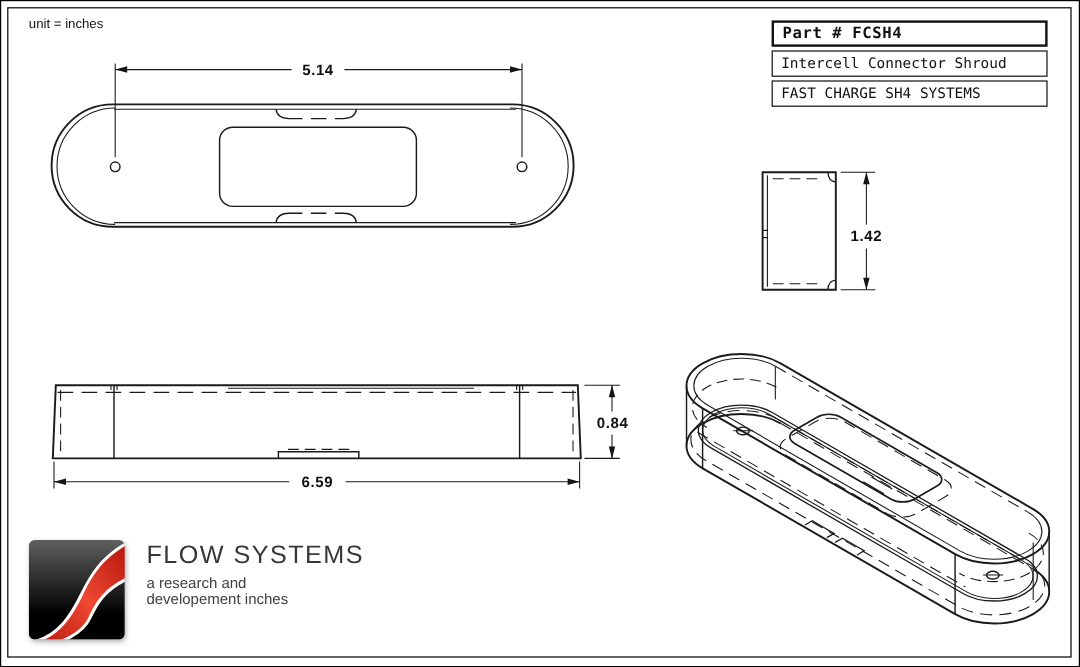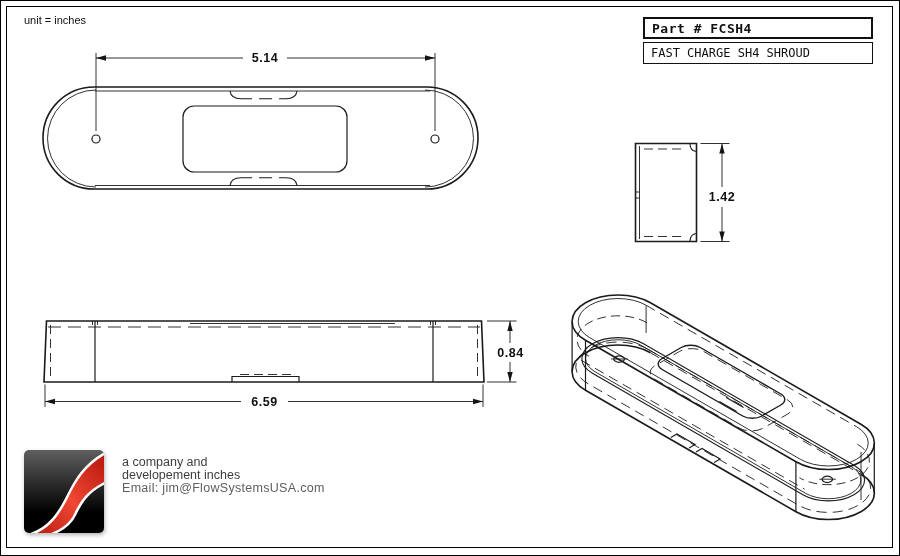--- a/index.html
+++ b/index.html
@@ -51,21 +51,22 @@
 </head>
 <body>
 
 <div class="outer-frame"></div>
 <div class="inner-frame"></div>
 
 <div class="unit-label">unit = inches</div>
 
 <div class="title-block">
   <div class="tb-box tb-part">Part # FCSH4</div>
-  <div class="tb-box tb-prod">FAST CHARGE SH4 SHROUD</div>
+  <div class="tb-box tb-desc">Intercell Connector Shroud</div>
+  <div class="tb-box tb-prod">FAST CHARGE SH4 SYSTEMS</div>
 </div>
 
 <svg class="drawing ln" width="900" height="556" viewBox="0 0 900 556">
 
   <g>
     <path class="s16" d="M 94,87 H 427 A 51 51 0 0 1 427,189 H 94 A 51 51 0 0 1 94,87 Z"></path>
     <path class="s09" d="M 96,90 A 48.5 48.5 0 0 0 96,187"></path>
     <path class="s09" d="M 425,90 A 48.5 48.5 0 0 1 425,187"></path>
     <line class="s09" x1="95" y1="91" x2="430" y2="91"></line>
     <line class="s09" x1="95" y1="185.5" x2="430" y2="185.5"></line>
@@ -206,16 +207,16 @@
       </linearGradient>
     </defs>
     <g clip-path="url(#sqClip)">
       <rect x="1" y="1" width="80" height="83" fill="url(#sqGrad)"></rect>
       <path d="M 6,87 C 28,81 38,63 46,47 C 54,31 62,17 83,5 L 83,32 C 64,41 57,52 51,65 C 45,78 28,87 6,89 Z" fill="#ffffff" stroke="#ffffff" stroke-width="5"></path>
       <path d="M 6,87 C 28,81 38,63 46,47 C 54,31 62,17 83,5 L 83,32 C 64,41 57,52 51,65 C 45,78 28,87 6,89 Z" fill="url(#redGrad)"></path>
     </g>
   </svg>
 </div>
 <div class="logo-text">
-  <div class="tagline">a company and</div>
+  <div class="company">FLOW SYSTEMS</div>
+  <div class="tagline">a research and</div>
   <div class="tagline" style="margin-top:0;">developement inches</div>
-  <div class="contact">Email: jim@FlowSystemsUSA.com</div>
 </div>
 
 </body></html>

